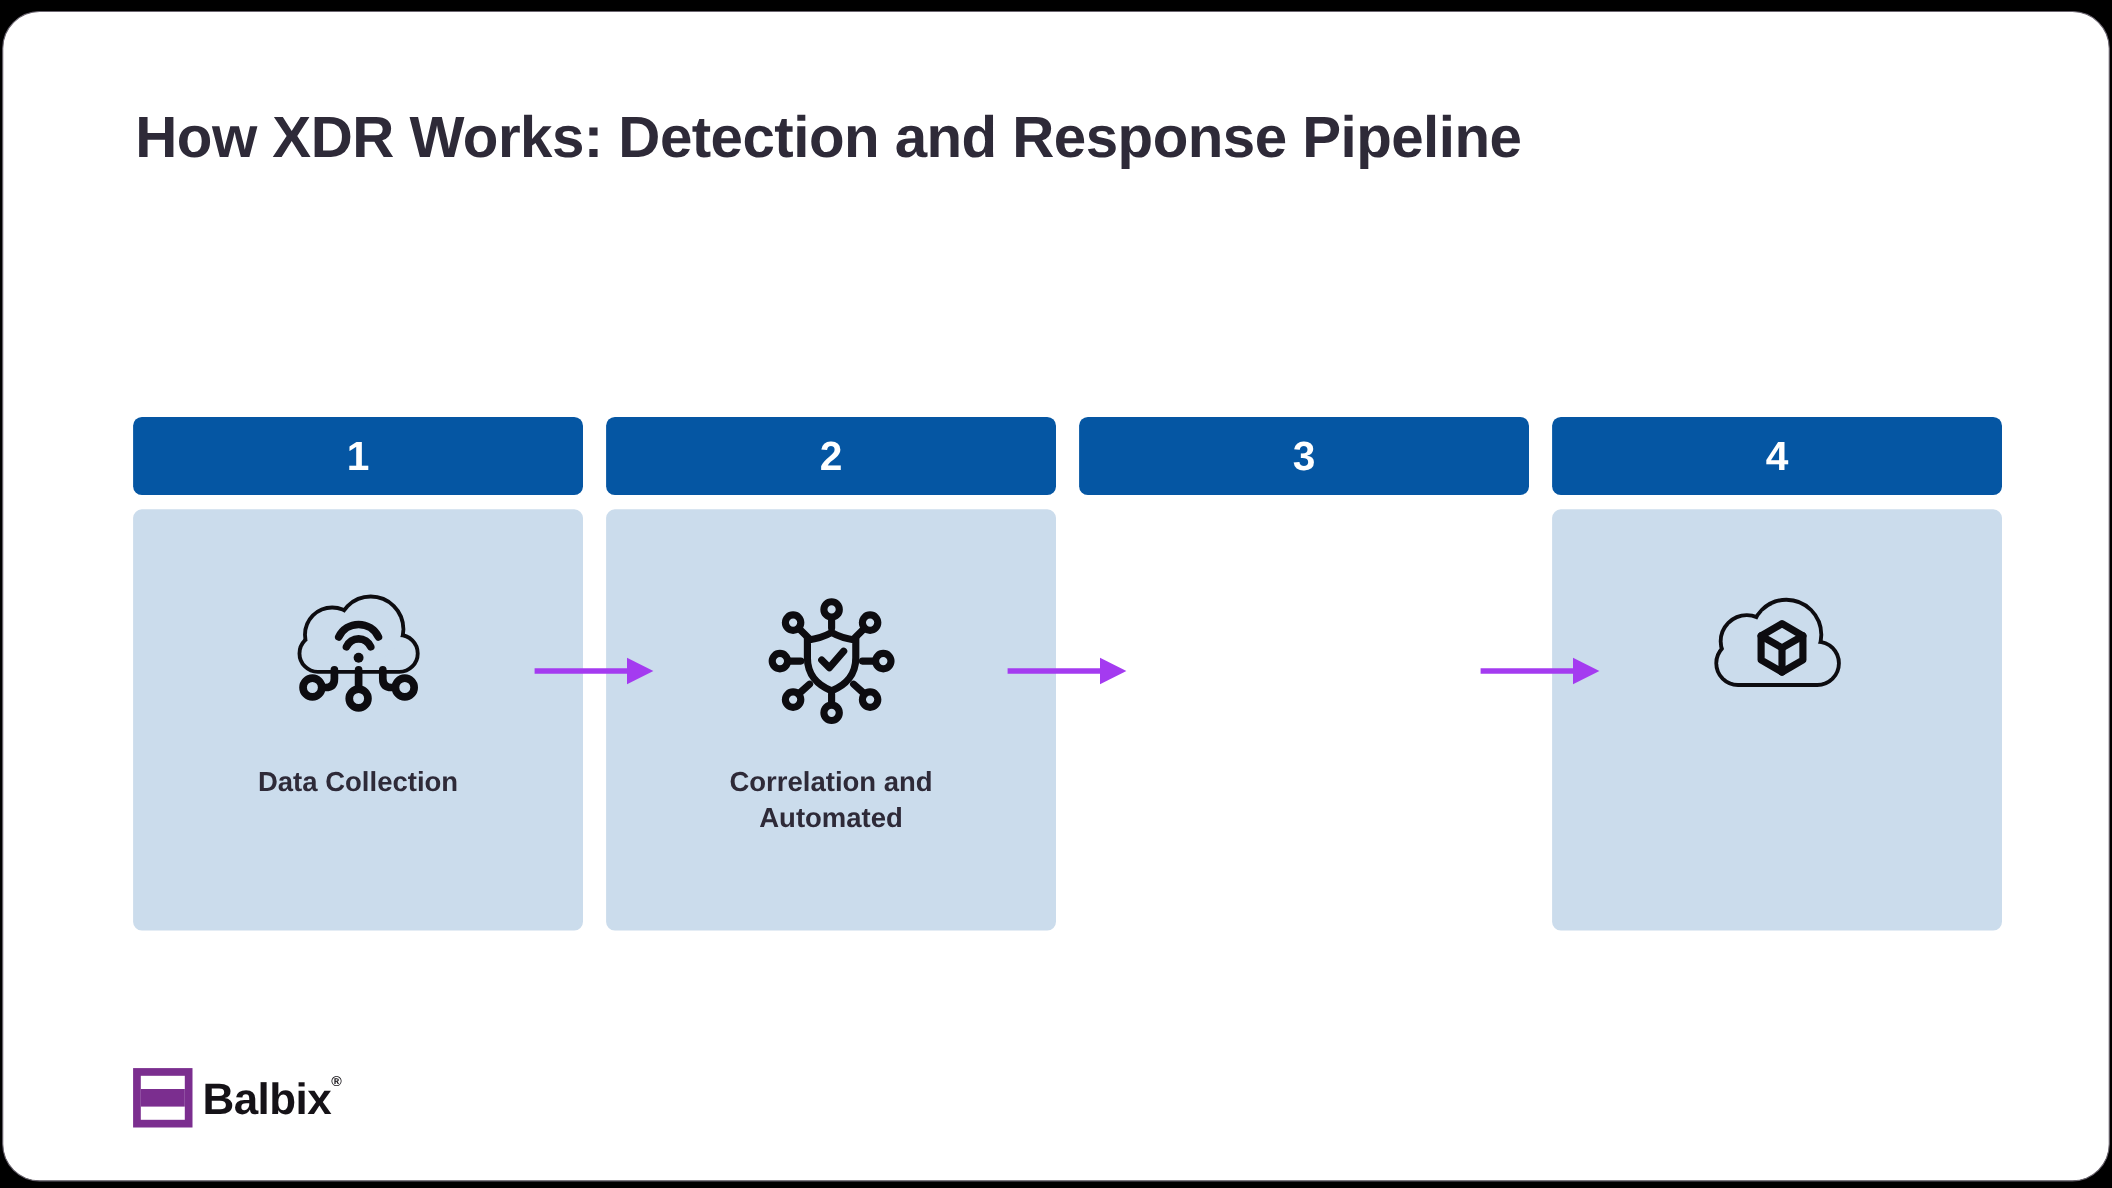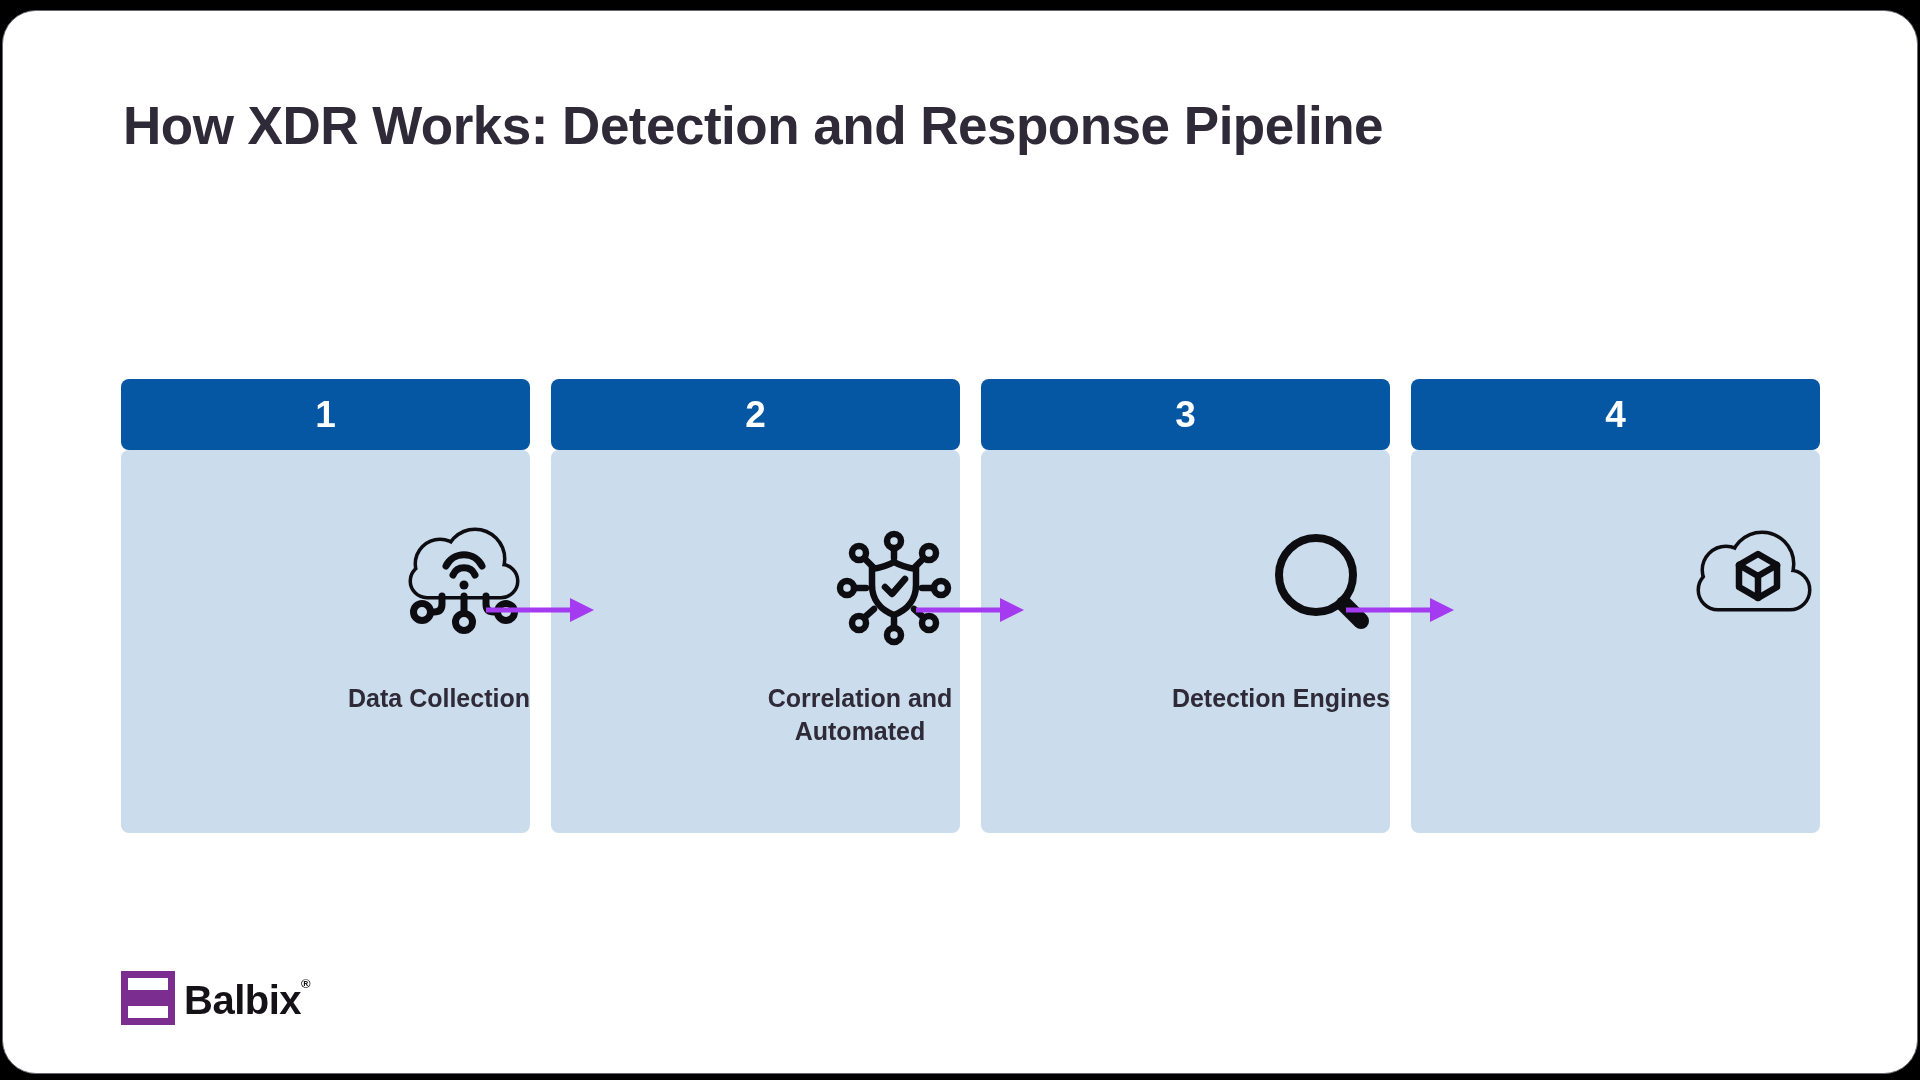--- a/index.html
+++ b/index.html
@@ -46,26 +46,27 @@
     height: 71px;
     border-radius: 8px;
     background: var(--header-blue, #0556a3);
     color: #ffffff;
     font-size: 37px;
     font-weight: 700;
     text-align: center;
     line-height: 71px;
   }
   .step-body {
+    margin-top: 13px;
     height: 383px;
     border-radius: 8px;
     background: var(--card-bg, #cbdcec);
     display: flex;
     flex-direction: column;
-    align-items: flex-end;
+    align-items: center;
   }
   .icon-wrap {
     margin-top: 72px;
     width: 132px;
     height: 132px;
   }
   .step-label {
     margin-top: 28px;
     font-size: 25px;
     font-weight: 700;
@@ -203,29 +204,20 @@
             <path class="node" d="M 66 40 C 73 44 81 46 88 47 L 88 63 C 88 78 79 88 66 93 C 53 88 44 78 44 63 L 44 47 C 51 46 59 44 66 40 Z"></path>
             <path class="ln2" d="M 57 65 L 64 72 L 77 57"></path>
           </svg>
         </div>
         <div class="step-label wrap2">Correlation and Automated</div>
       </div>
     </div>
 
     <div class="step">
       <div class="step-header">3</div>
-      <div class="step-body">
-        <div class="icon-wrap">
-          <svg viewBox="0 0 132 132" width="132" height="132">
-            <circle class="glass" cx="58" cy="53" r="37"></circle>
-            <path class="handle" d="M 86 82 L 103 99"></path>
-          </svg>
-        </div>
-        <div class="step-label">Detection Engines</div>
-      </div>
     </div>
 
     <div class="step">
       <div class="step-header">4</div>
       <div class="step-body">
         <div class="icon-wrap">
           <svg viewBox="0 0 132 132" width="132" height="132">
 
             <rect class="cloudshape" x="12" y="50" width="108" height="36" rx="18"></rect>
             <circle class="cloudshape" cx="38" cy="48" r="22"></circle>

